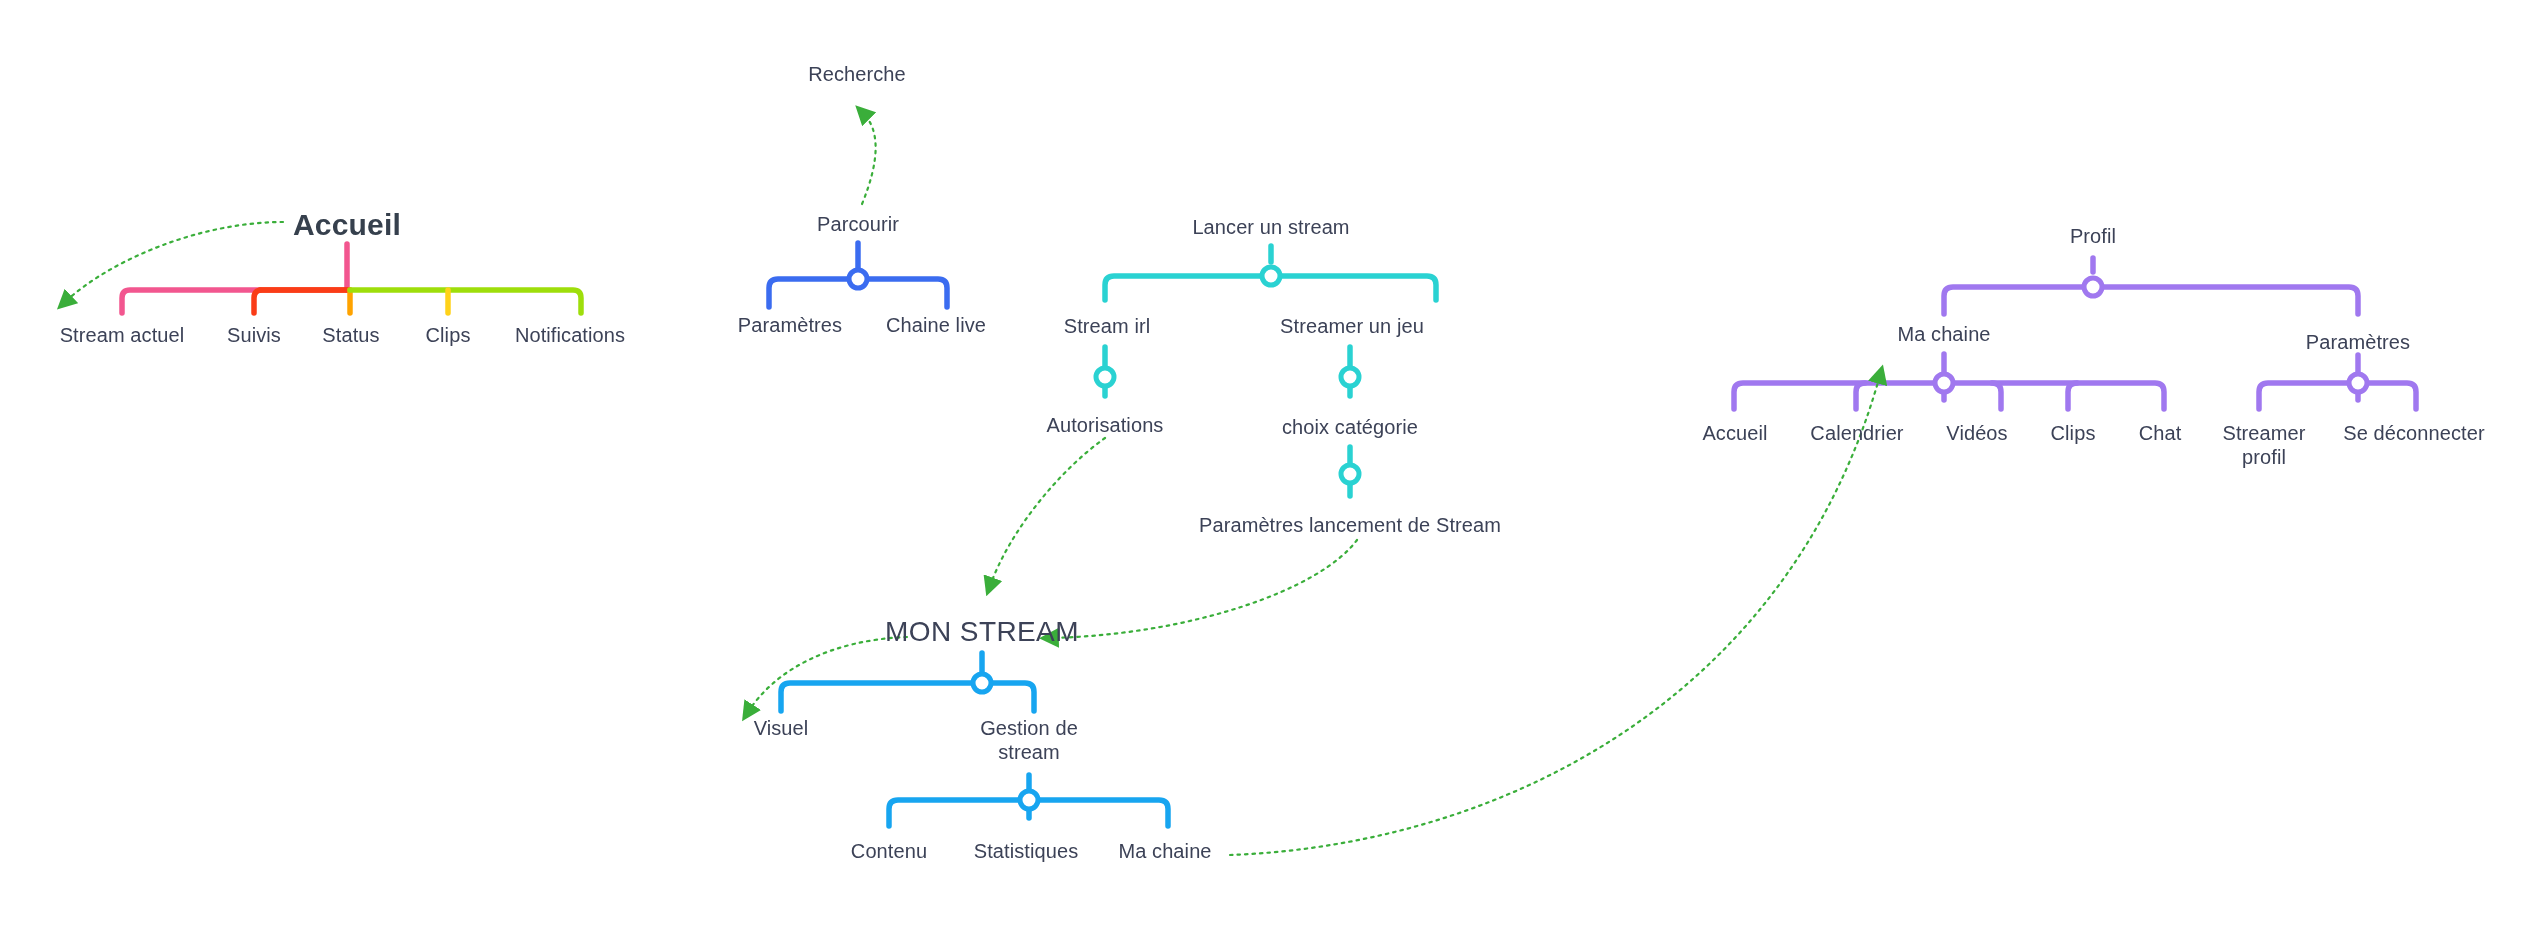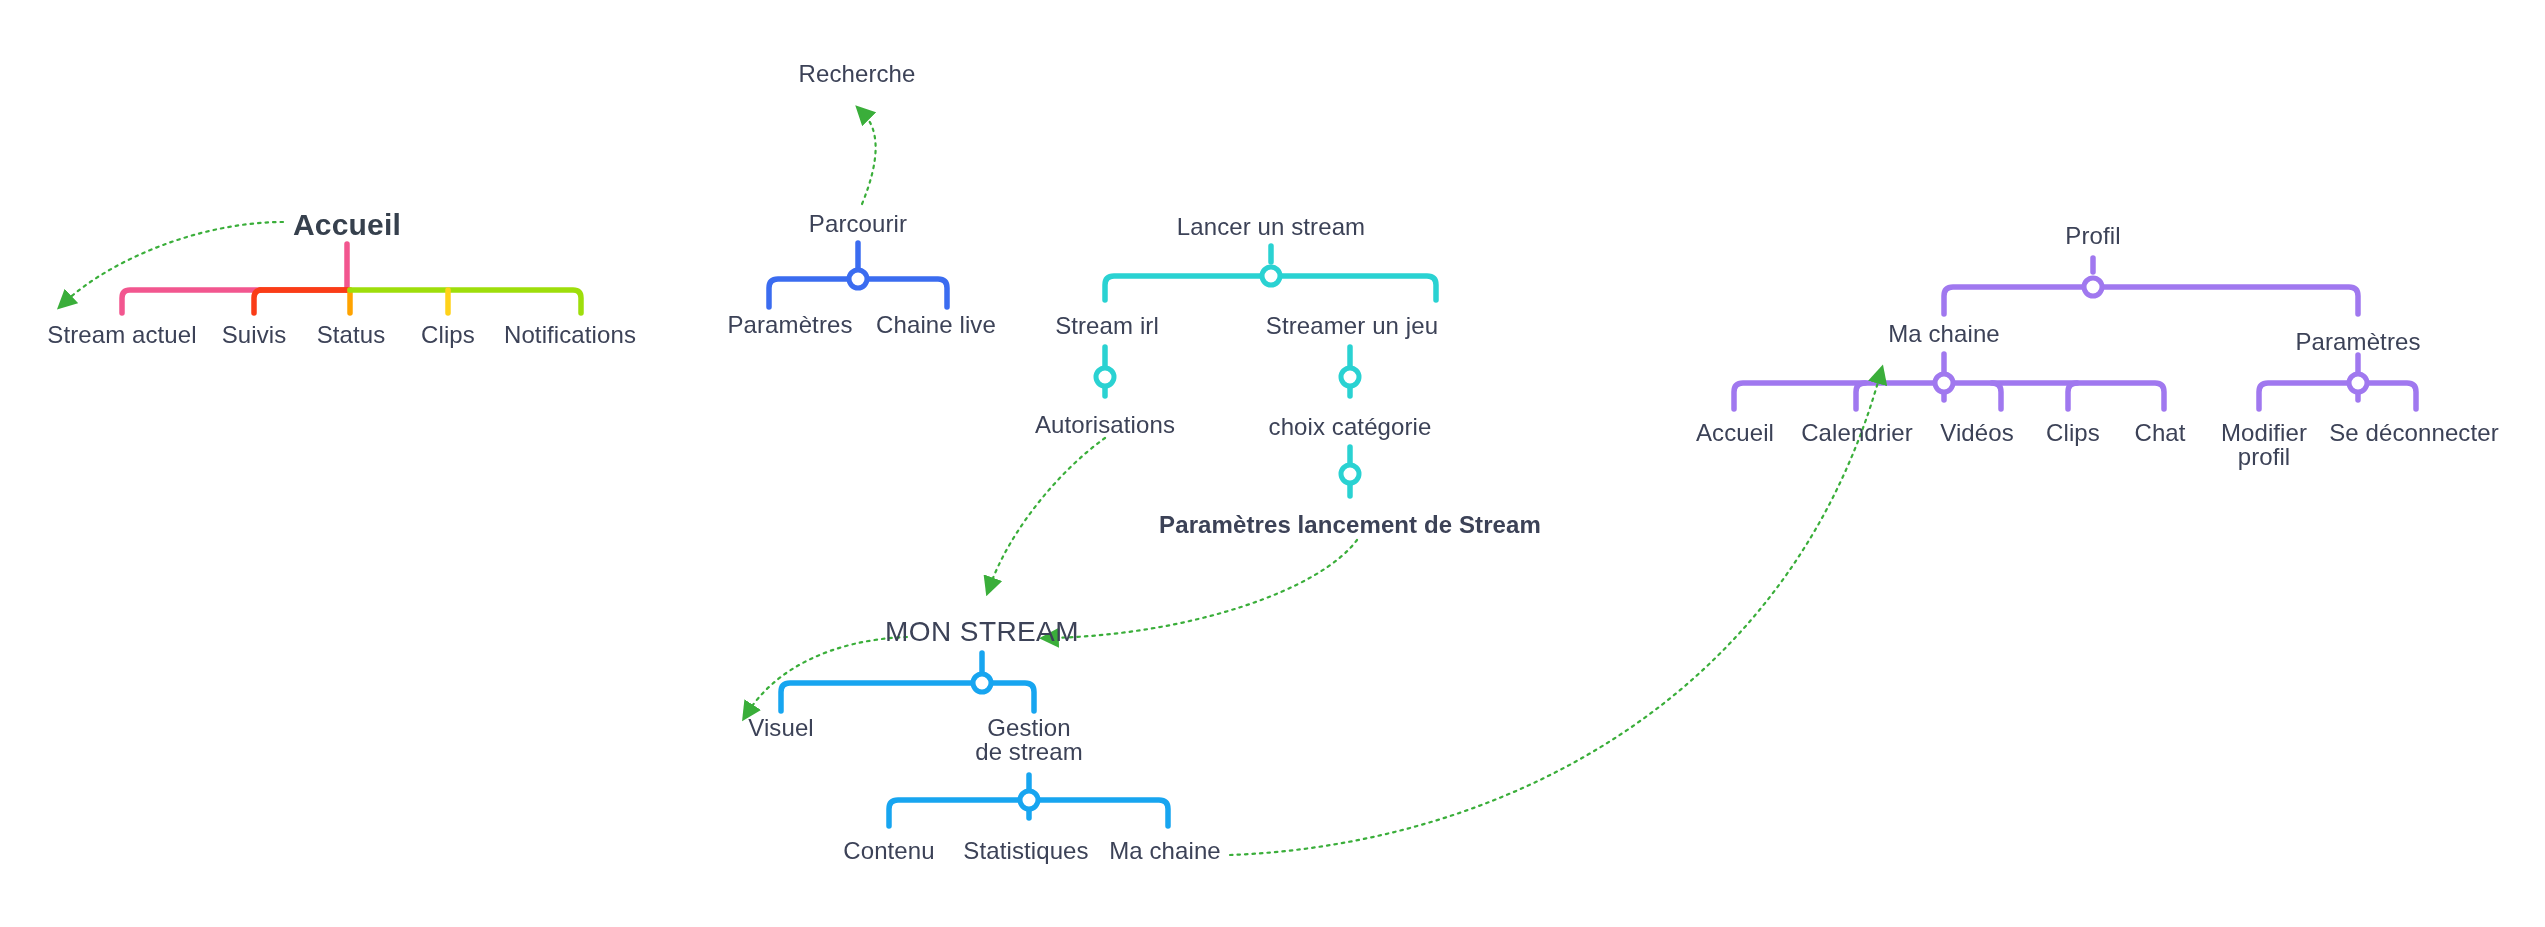--- a/index.html
+++ b/index.html
@@ -16,21 +16,21 @@
   }
   svg#wires{
     position:absolute;
     left:0; top:0;
     width:2545px;
     height:927px;
     pointer-events:none;
   }
   .lbl{
     position:absolute;
-    font-size:24px;
+    font-size:20px;
     line-height:24px;
     color:#3c4257;
     white-space:pre;
     text-align:center;
     transform:translateX(-50%);
     letter-spacing:0.1px;
   }
   .lbl.ml{ white-space:normal; }
   .lbl.root{
     font-size:30px;
@@ -141,33 +141,33 @@
   <div class="lbl" style="left:857px; top:62px;">Recherche</div>
   <div class="lbl" style="left:858px; top:212px;">Parcourir</div>
   <div class="lbl" style="left:790px; top:313px;">Paramètres</div>
   <div class="lbl" style="left:936px; top:313px;">Chaine live</div>
 
   <div class="lbl" style="left:1271px; top:215px;">Lancer un stream</div>
   <div class="lbl" style="left:1107px; top:314px;">Stream irl</div>
   <div class="lbl" style="left:1352px; top:314px;">Streamer un jeu</div>
   <div class="lbl" style="left:1105px; top:413px;">Autorisations</div>
   <div class="lbl" style="left:1350px; top:415px;">choix catégorie</div>
-  <div class="lbl" style="left:1350px; top:513px;font-weight:bold;">Paramètres lancement de Stream</div>
+  <div class="lbl" style="left:1350px; top:513px;">Paramètres lancement de Stream</div>
 
   <div class="lbl caps" style="left:982px; top:620px;">MON STREAM</div>
   <div class="lbl" style="left:781px; top:716px;">Visuel</div>
   <div class="lbl ml" style="left:1029px; top:716px; width:110px; margin-left:0;">Gestion de stream</div>
   <div class="lbl" style="left:889px; top:839px;">Contenu</div>
   <div class="lbl" style="left:1026px; top:839px;">Statistiques</div>
   <div class="lbl" style="left:1165px; top:839px;">Ma chaine</div>
 
   <div class="lbl" style="left:2093px; top:224px;">Profil</div>
   <div class="lbl" style="left:1944px; top:322px;">Ma chaine</div>
   <div class="lbl" style="left:2358px; top:322px;margin-top:8px;">Paramètres</div>
   <div class="lbl" style="left:1735px; top:421px;">Accueil</div>
   <div class="lbl" style="left:1857px; top:421px;">Calendrier</div>
   <div class="lbl" style="left:1977px; top:421px;">Vidéos</div>
   <div class="lbl" style="left:2073px; top:421px;">Clips</div>
   <div class="lbl" style="left:2160px; top:421px;">Chat</div>
-  <div class="lbl ml" style="left:2264px; top:421px; width:92px;">Modifier profil</div>
+  <div class="lbl ml" style="left:2264px; top:421px; width:92px;">Streamer profil</div>
   <div class="lbl" style="left:2414px; top:421px;">Se déconnecter</div>
 
 </div>
 
 </body></html>

